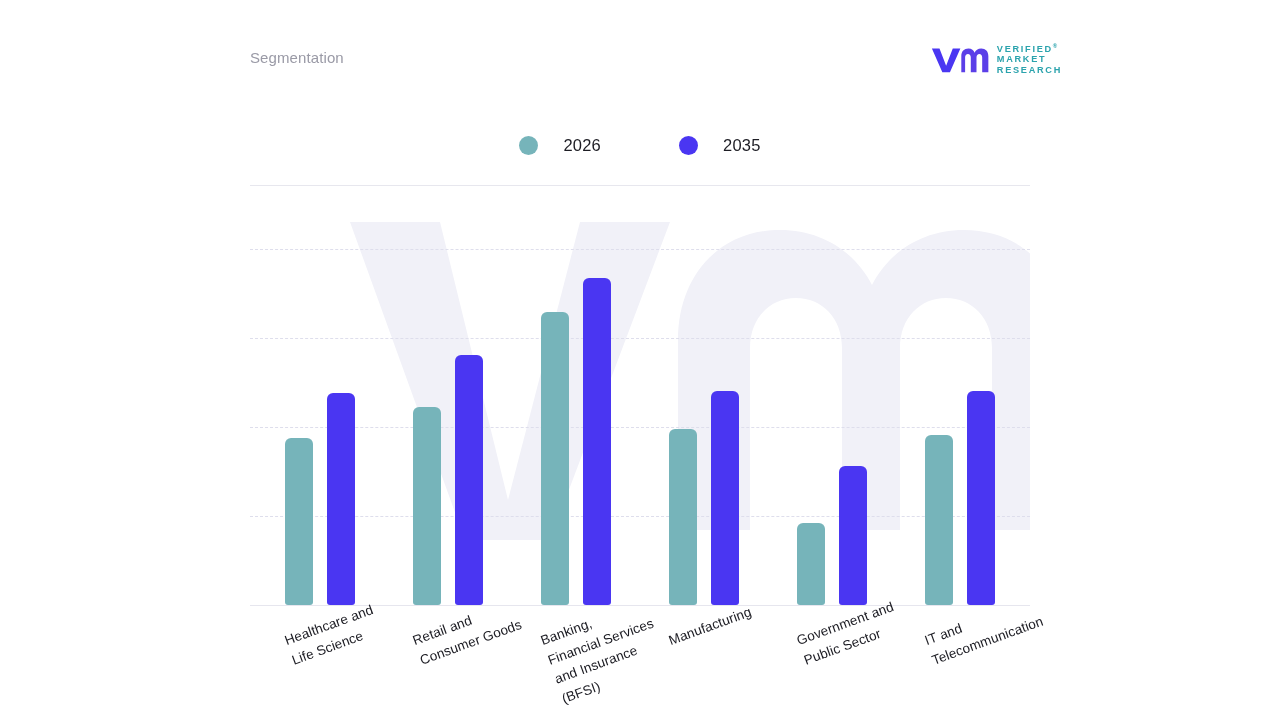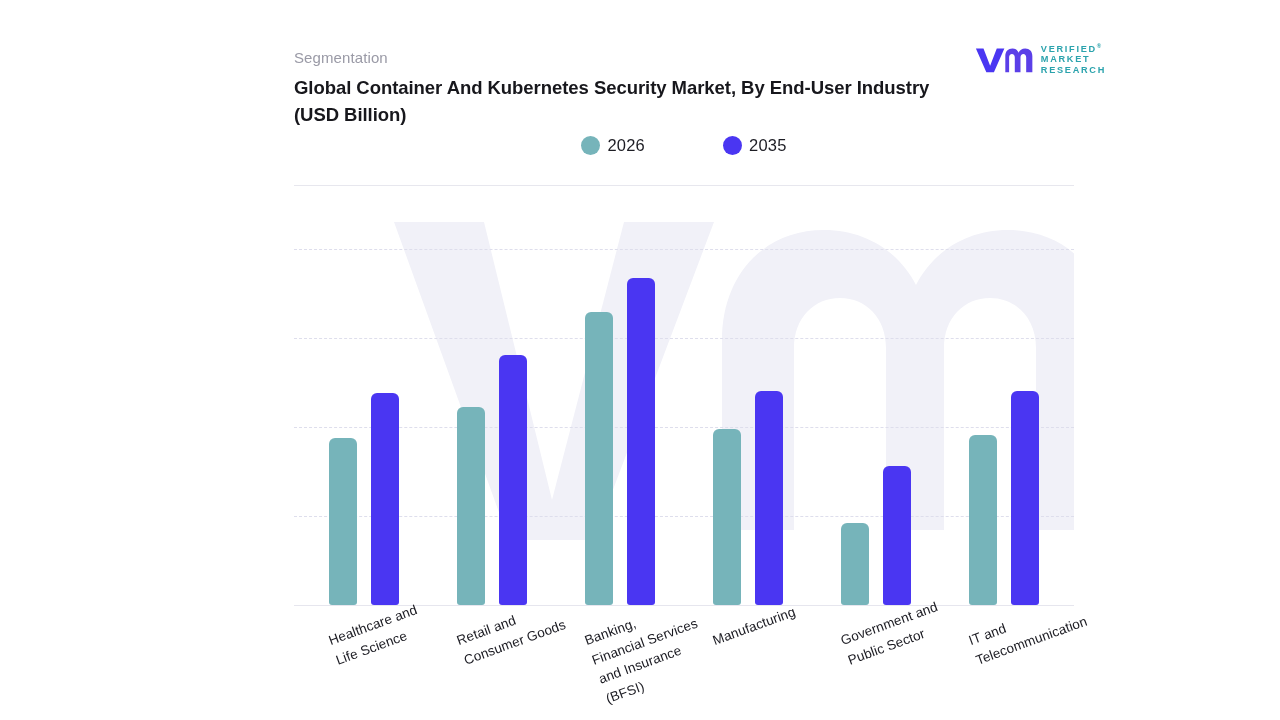--- a/index.html
+++ b/index.html
@@ -14,21 +14,20 @@
     font-family: "Liberation Sans", sans-serif;
     overflow: hidden;
     position: relative;
   }
 
   #canvas {
     position: absolute;
     left: 0; top: 0;
     width: 1220px;
     height: 720px;
-    margin-left: 44px;
   }
 
   
   .hdr-kicker {
     position: absolute;
     left: 250px;
     top: 49px;
     font-size: 15px;
     color: #9a9aa6;
     letter-spacing: .1px;
@@ -87,21 +86,21 @@
     top: 136px;
     width: 780px;
     display: flex;
     justify-content: center;
     align-items: center;
     gap: 78px;
   }
   .legend-item {
     display: flex;
     align-items: center;
-    gap: 7px;
+    gap: 25px;
   }
   .legend-dot {
     width: 19px;
     height: 19px;
     border-radius: 50%;
     display: block;
   }
   .legend-label {
     font-size: 16.5px;
     color: #1d1d24;
@@ -169,21 +168,20 @@
     white-space: pre-line;
     letter-spacing: .1px;
   }
 </style>
 </head>
 <body>
 
 <div id="canvas">
 
   <div class="hdr-kicker">Segmentation</div>
-  <div class="hdr-title">Global Container And Kubernetes Security Market, By End-User Industry (USD Billion)</div>
 
   <div class="logo">
     <svg class="logo-mark" viewBox="0 0 62 34">
       <path d="M2 6 L10 6 L17 24 L24 6 L32 6 L21 31 L13 31 Z" fill="#4a36f2"></path>
       <path d="M33 31 L33 14 C33 9 36 6 40.5 6 C44 6 46 8 47 10.5 C48 8 50.5 6 54 6 C58.5 6 61.5 9 61.5 14 L61.5 31 L55 31 L55 15.5 C55 13.2 53.8 11.8 52 11.8 C50.2 11.8 49 13.2 49 15.5 L49 31 L43 31 L43 15.5 C43 13.2 41.8 11.8 40 11.8 C38.2 11.8 37 13.2 37 15.5 L37 31 Z" fill="#5b3fe8"></path>
     </svg>
     <div class="logo-words">
       <div class="w1"><span>VERIFIED</span><span class="reg">®</span></div>
       <div>MARKET</div>
       <div>RESEARCH</div>

